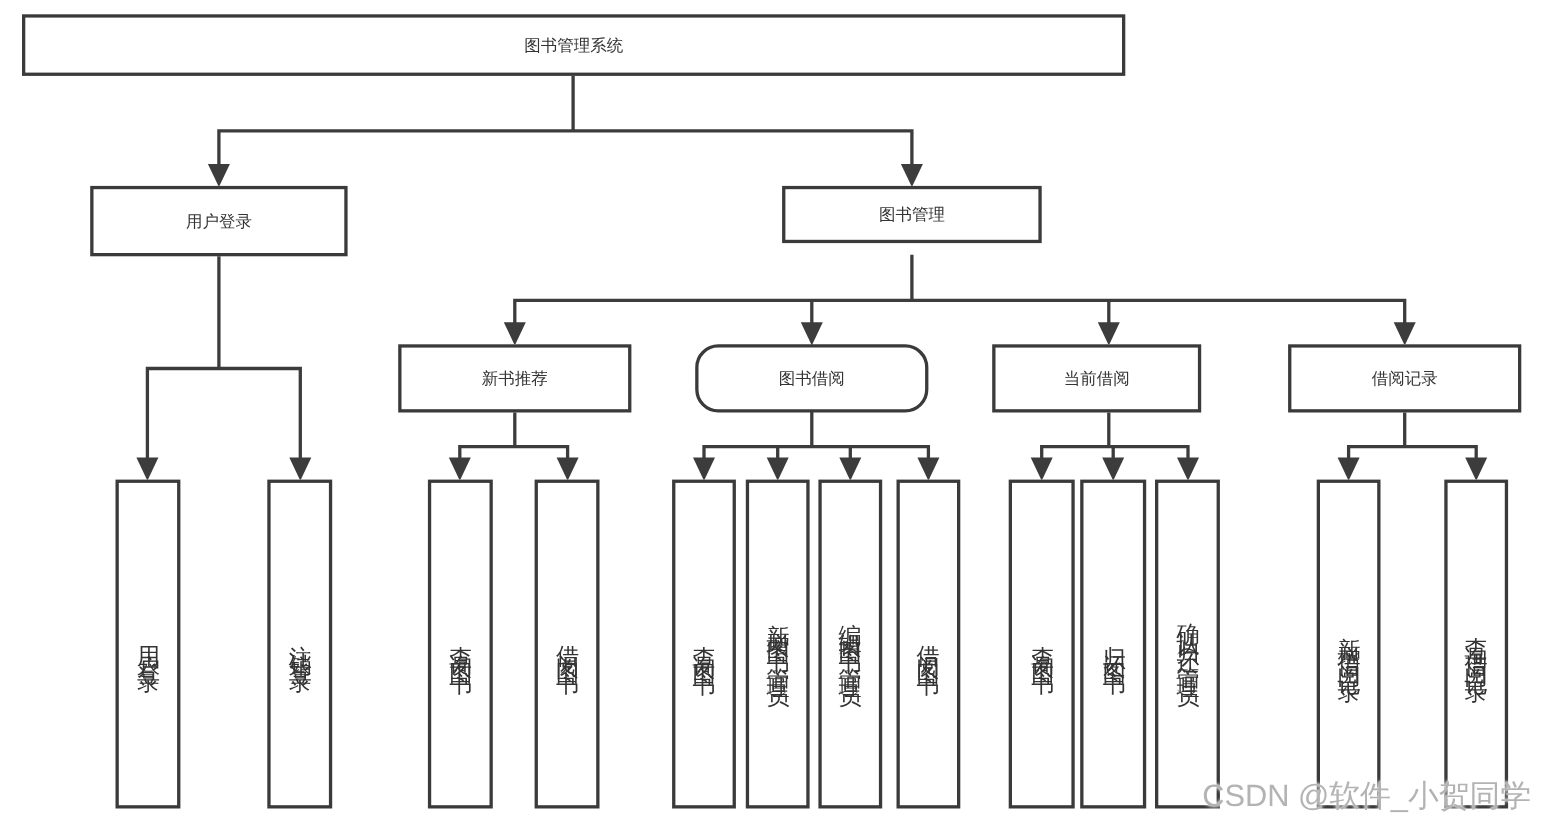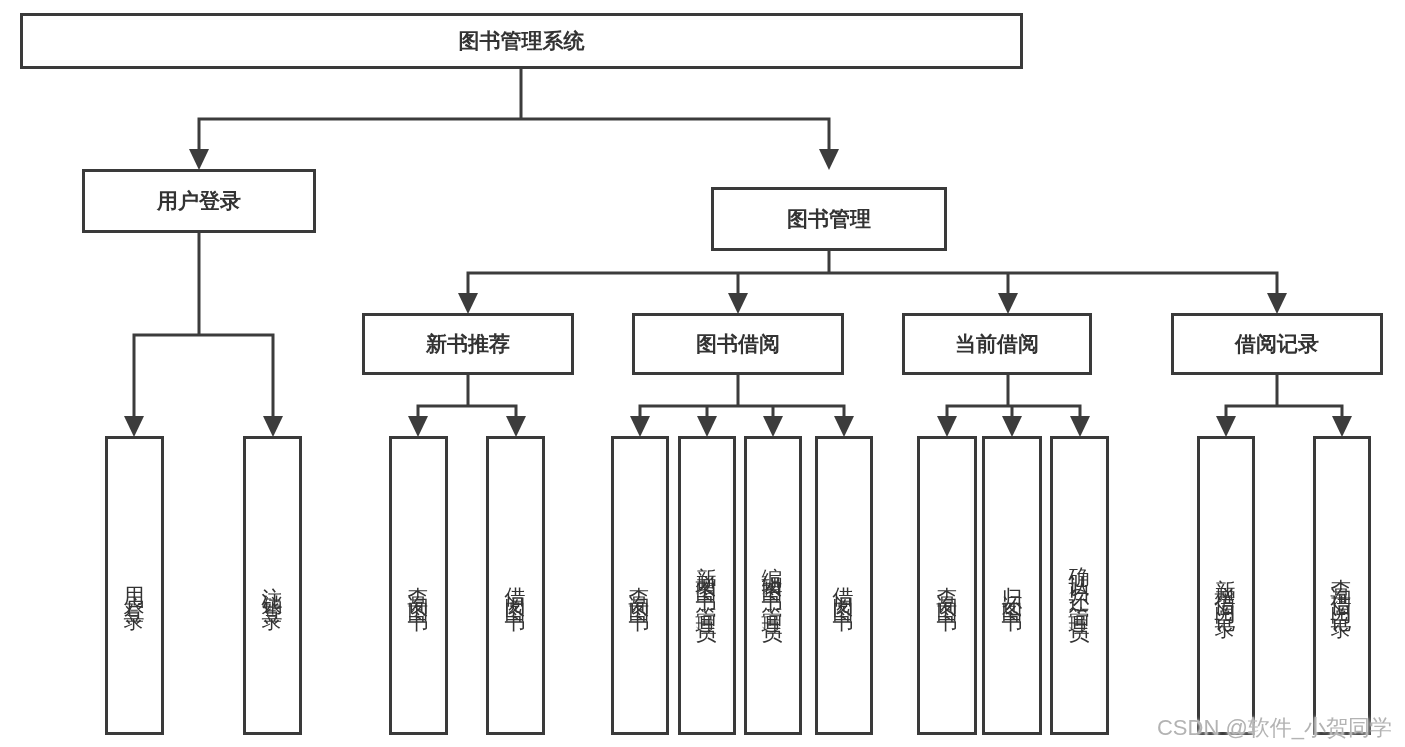--- a/index.html
+++ b/index.html
@@ -16,46 +16,45 @@
     left: 0; top: 0;
     width: 1405px;
     height: 747px;
   }
   .node {
     position: absolute;
     box-sizing: border-box;
     background: #ffffff;
     border: 3px solid #3a3a3a;
     color: #333333;
-    font-size: 21px;
+    font-size: 15px;
     display: flex;
     align-items: center;
     justify-content: center;
     white-space: nowrap;
-    font-weight: bold;
   }
   .vnode {
     position: absolute;
     box-sizing: border-box;
     background: #ffffff;
     border: 3px solid #3a3a3a;
     color: #333333;
     font-size: 21px;
     writing-mode: vertical-rl;
     text-orientation: mixed;
     text-align: center;
     letter-spacing: 8px;
     line-height: 53px;
     overflow: hidden;
   }
   .watermark {
     position: absolute;
     right: 13px;
     bottom: 4px;
-    font-size: 22px;
+    font-size: 28px;
     color: #b3b3b3;
     text-shadow: 0 0 2px #ffffff, 0 0 4px #ffffff;
     z-index: 10;
     white-space: nowrap;
   }
 </style>
 </head>
 <body>
 
 <div class="canvas">
@@ -113,24 +112,24 @@
       <polygon points="1002,416 1022,416 1012,437"></polygon>
       <polygon points="1070,416 1090,416 1080,437"></polygon>
       <polygon points="1216,416 1236,416 1226,437"></polygon>
       <polygon points="1332,416 1352,416 1342,437"></polygon>
     </g>
   </svg>
 
   <div class="node" style="left:20px; top:13px; width:1003px; height:56px;">图书管理系统</div>
 
   <div class="node" style="left:82px; top:169px; width:234px; height:64px;">用户登录</div>
-  <div class="node" style="left:711px; top:169px; width:236px; height:64px;margin-top:18px;">图书管理</div>
+  <div class="node" style="left:711px; top:169px; width:236px; height:52px;">图书管理</div>
 
   <div class="node" style="left:362px; top:313px; width:212px; height:62px;text-align:center;">新书推荐</div>
-  <div class="node" style="left:632px; top:313px; width:212px; height:62px;">图书借阅</div>
+  <div class="node" style="left:632px; top:313px; width:212px; height:62px;border-radius:21px;">图书借阅</div>
   <div class="node" style="left:902px; top:313px; width:190px; height:62px;">当前借阅</div>
   <div class="node" style="left:1171px; top:313px; width:212px; height:62px;">借阅记录</div>
 
   <div class="vnode" style="left:105px; top:436px; width:59px; height:299px;">用户登录</div>
   <div class="vnode" style="left:243px; top:436px; width:59px; height:299px;">注销登录</div>
 
   <div class="vnode" style="left:389px; top:436px; width:59px; height:299px;">查询图书</div>
   <div class="vnode" style="left:486px; top:436px; width:59px; height:299px;">借阅图书</div>
 
   <div class="vnode" style="left:611px; top:436px; width:58px; height:299px;">查询图书</div>

